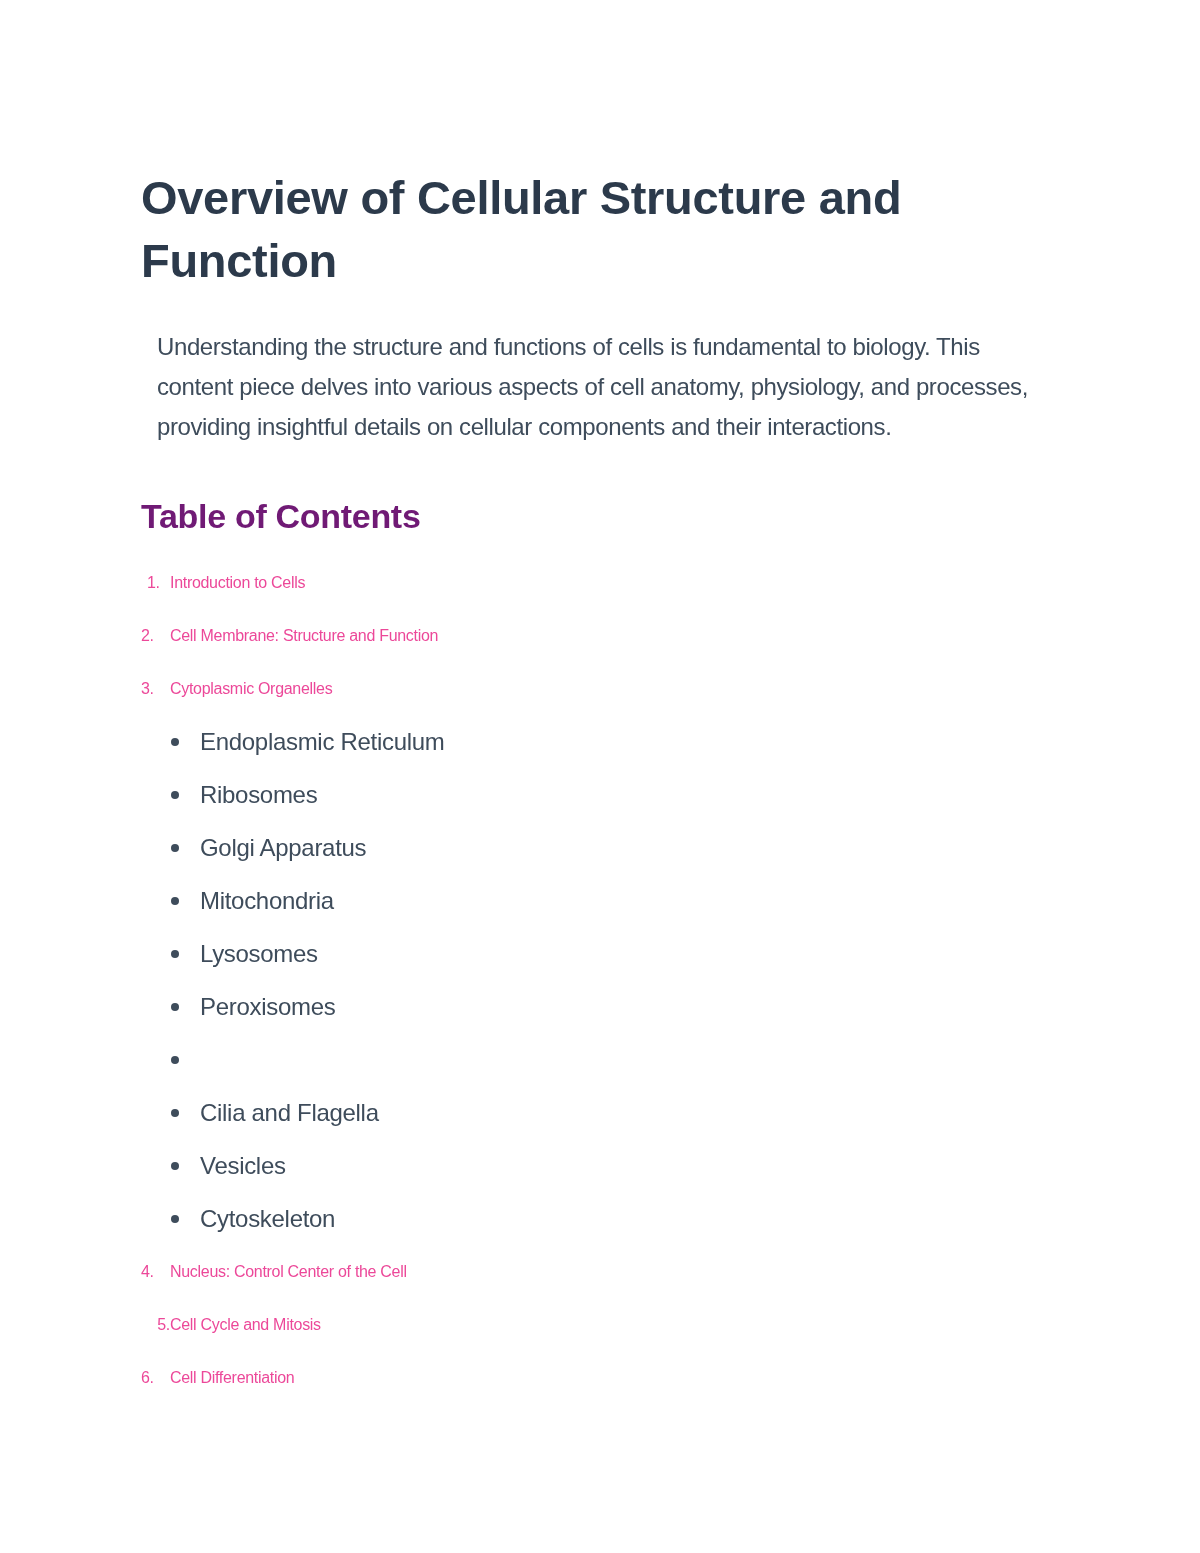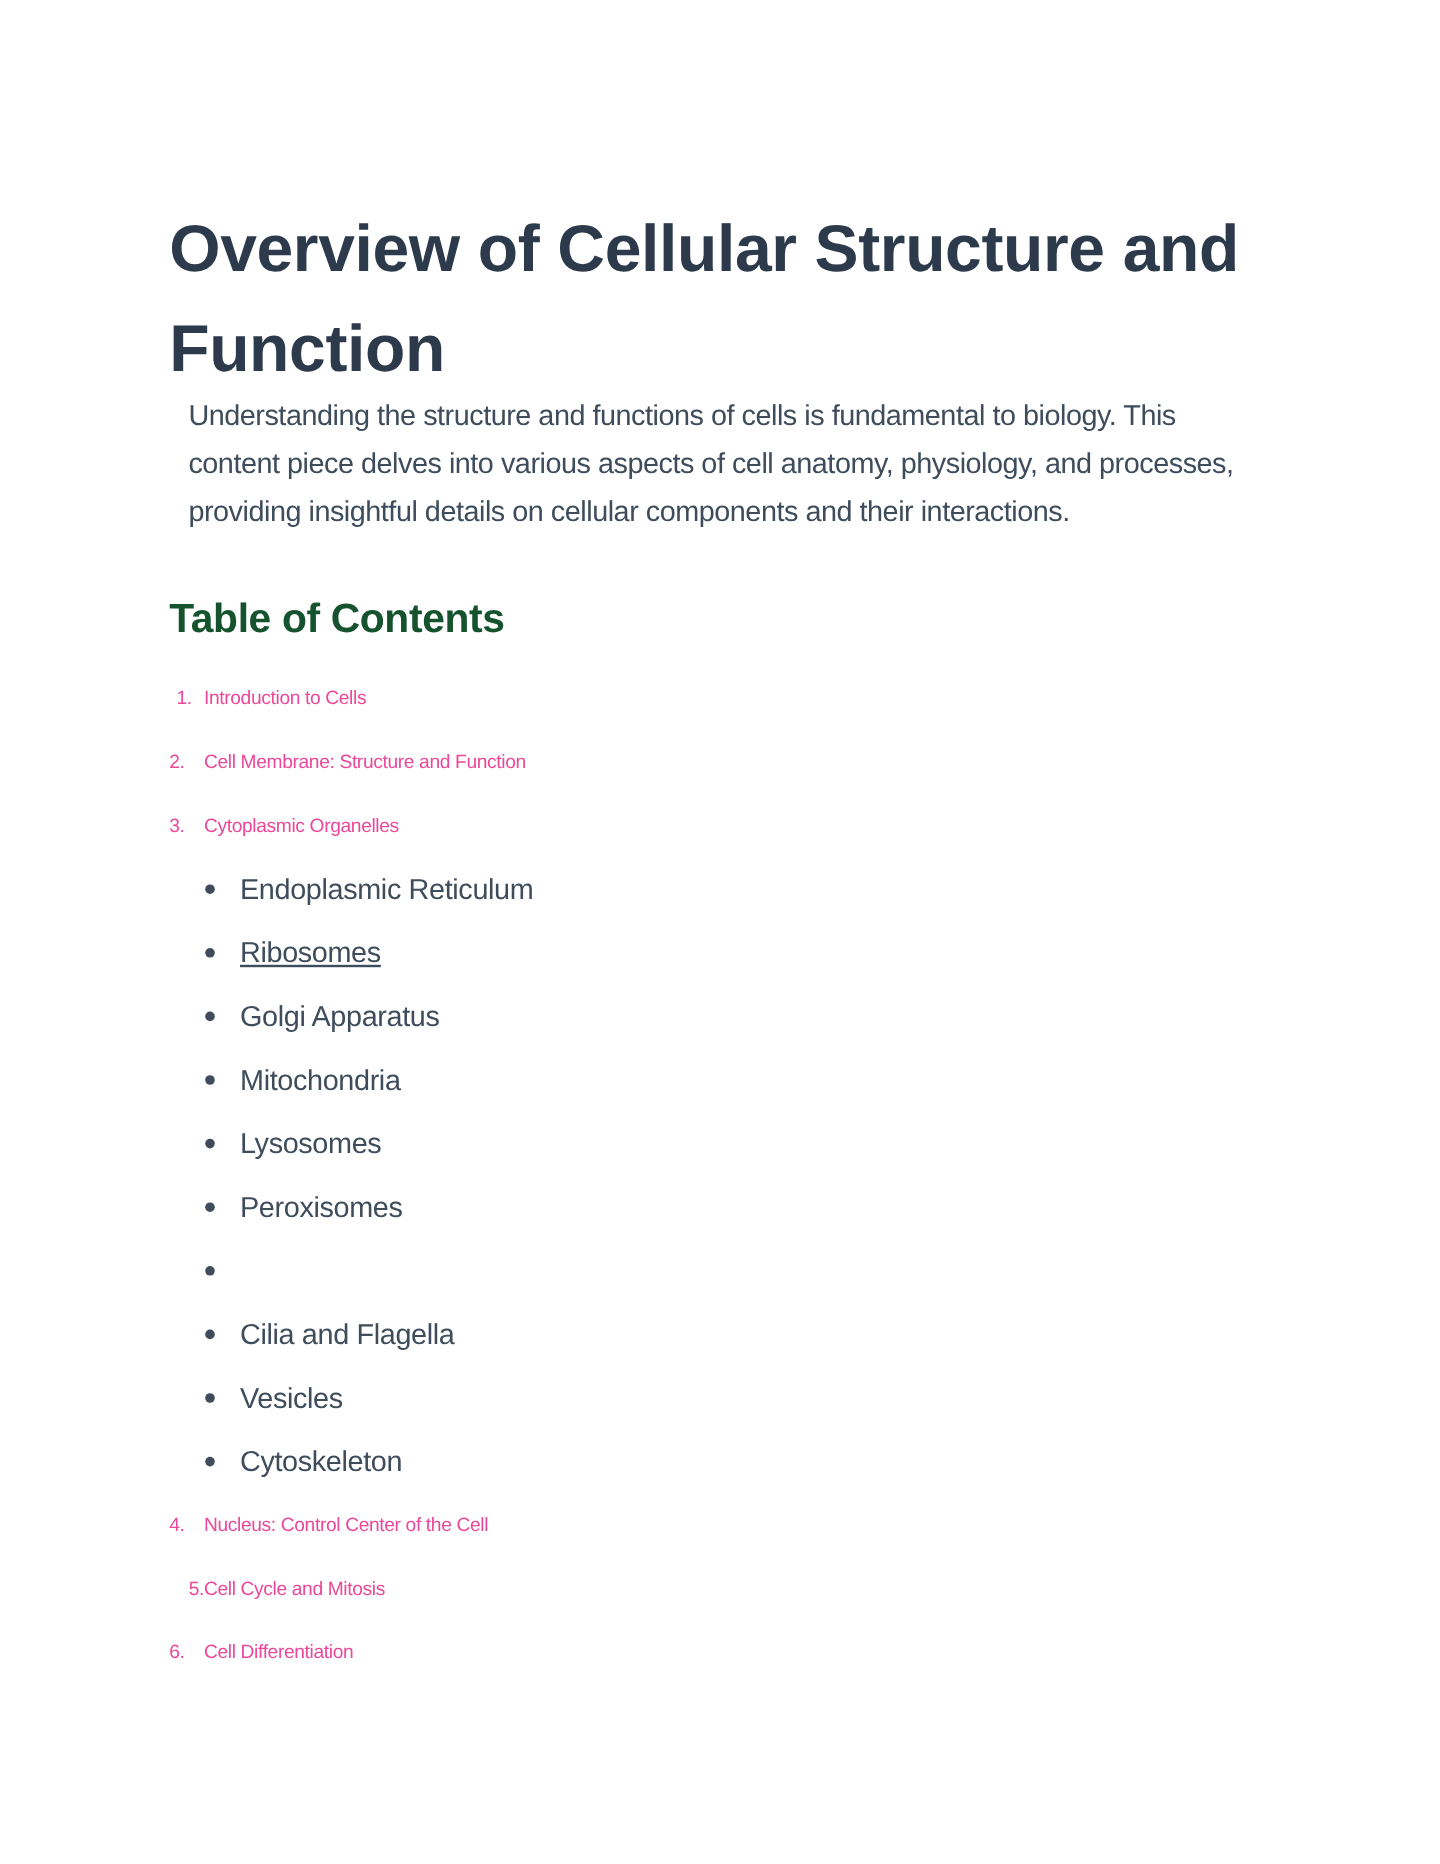--- a/index.html
+++ b/index.html
@@ -1,24 +1,24 @@
 <!DOCTYPE html>
 <html><head>
   <meta charset="utf-8">
   <style>
     html, body { margin: 0; padding: 0; background: #ffffff; }
     body { width: 1200px; height: 1553px; position: relative; overflow: hidden;
       font-family: "Liberation Sans", "DejaVu Sans", sans-serif; color: #2d3b4c; }
     .page { position: absolute; left: 141px; top: 0; width: 900px; }
     .title { position: absolute; top: 166px; left: 0; width: 900px; margin: 0;
-      font-size: 55px; line-height: 83px; font-weight: 700; color: #2c3a4b; letter-spacing: -0.3px; }
+      font-size: 47px; line-height: 63px; font-weight: 700; color: #2c3a4b; letter-spacing: -0.3px; }
     .intro { position: absolute; top: 311px; left: 0; width: 890px; margin: 16px;
       font-size: 24px; line-height: 40px; color: #3e4c5b; letter-spacing: -0.4px; }
     .toc-heading { position: absolute; top: 494px; left: 0; margin: 0;
-      font-size: 34px; line-height: 44px; font-weight: 700; color: #14532d; letter-spacing: -0.3px; }
+      font-size: 34px; line-height: 44px; font-weight: 700; color: #701a75; letter-spacing: -0.3px; }
     .toc-item { position: absolute; left: 0; font-size: 16px; line-height: 30px; color: #ec4899;
       letter-spacing: -0.3px; white-space: nowrap; }
     .toc-item .num { display: inline-block; width: 29px; }
     .toc-item.first .num { padding-left: 6px; width: 23px; }
     .sub-item { position: absolute; left: 30px; font-size: 24px; line-height: 30px; color: #3e4c5b;
       letter-spacing: -0.3px; white-space: nowrap; }
     .bullet { display: inline-block; width: 8px; height: 8px; border-radius: 50%; background: #3e4c5b;
       vertical-align: middle; margin-right: 21px; position: relative; top: -2px; }
   </style>
 </head>
@@ -33,21 +33,21 @@
     <span class="num">1.</span><span>Introduction to Cells</span>
   </div>
   <div class="toc-item" style="top:621px;">
     <span class="num">2.</span><span>Cell Membrane: Structure and Function</span>
   </div>
   <div class="toc-item" style="top:674px;">
     <span class="num">3.</span><span>Cytoplasmic Organelles</span>
   </div>
 
   <div class="sub-item" style="top:727px;"><span class="bullet"></span><span>Endoplasmic Reticulum</span></div>
-  <div class="sub-item" style="top:780px;text-decoration:underline;"><span class="bullet"></span><span>Ribosomes</span></div>
+  <div class="sub-item" style="top:780px;"><span class="bullet"></span><span>Ribosomes</span></div>
   <div class="sub-item" style="top:833px;"><span class="bullet"></span><span>Golgi Apparatus</span></div>
   <div class="sub-item" style="top:886px;"><span class="bullet"></span><span>Mitochondria</span></div>
   <div class="sub-item" style="top:939px;"><span class="bullet"></span><span>Lysosomes</span></div>
   <div class="sub-item" style="top:992px;"><span class="bullet"></span><span>Peroxisomes</span></div>
   <div class="sub-item" style="top:1045px;"><span class="bullet"></span></div>
   <div class="sub-item" style="top:1098px;"><span class="bullet"></span><span>Cilia and Flagella</span></div>
   <div class="sub-item" style="top:1151px;"><span class="bullet"></span><span>Vesicles</span></div>
   <div class="sub-item" style="top:1204px;"><span class="bullet"></span><span>Cytoskeleton</span></div>
 
   <div class="toc-item" style="top:1257px;">

